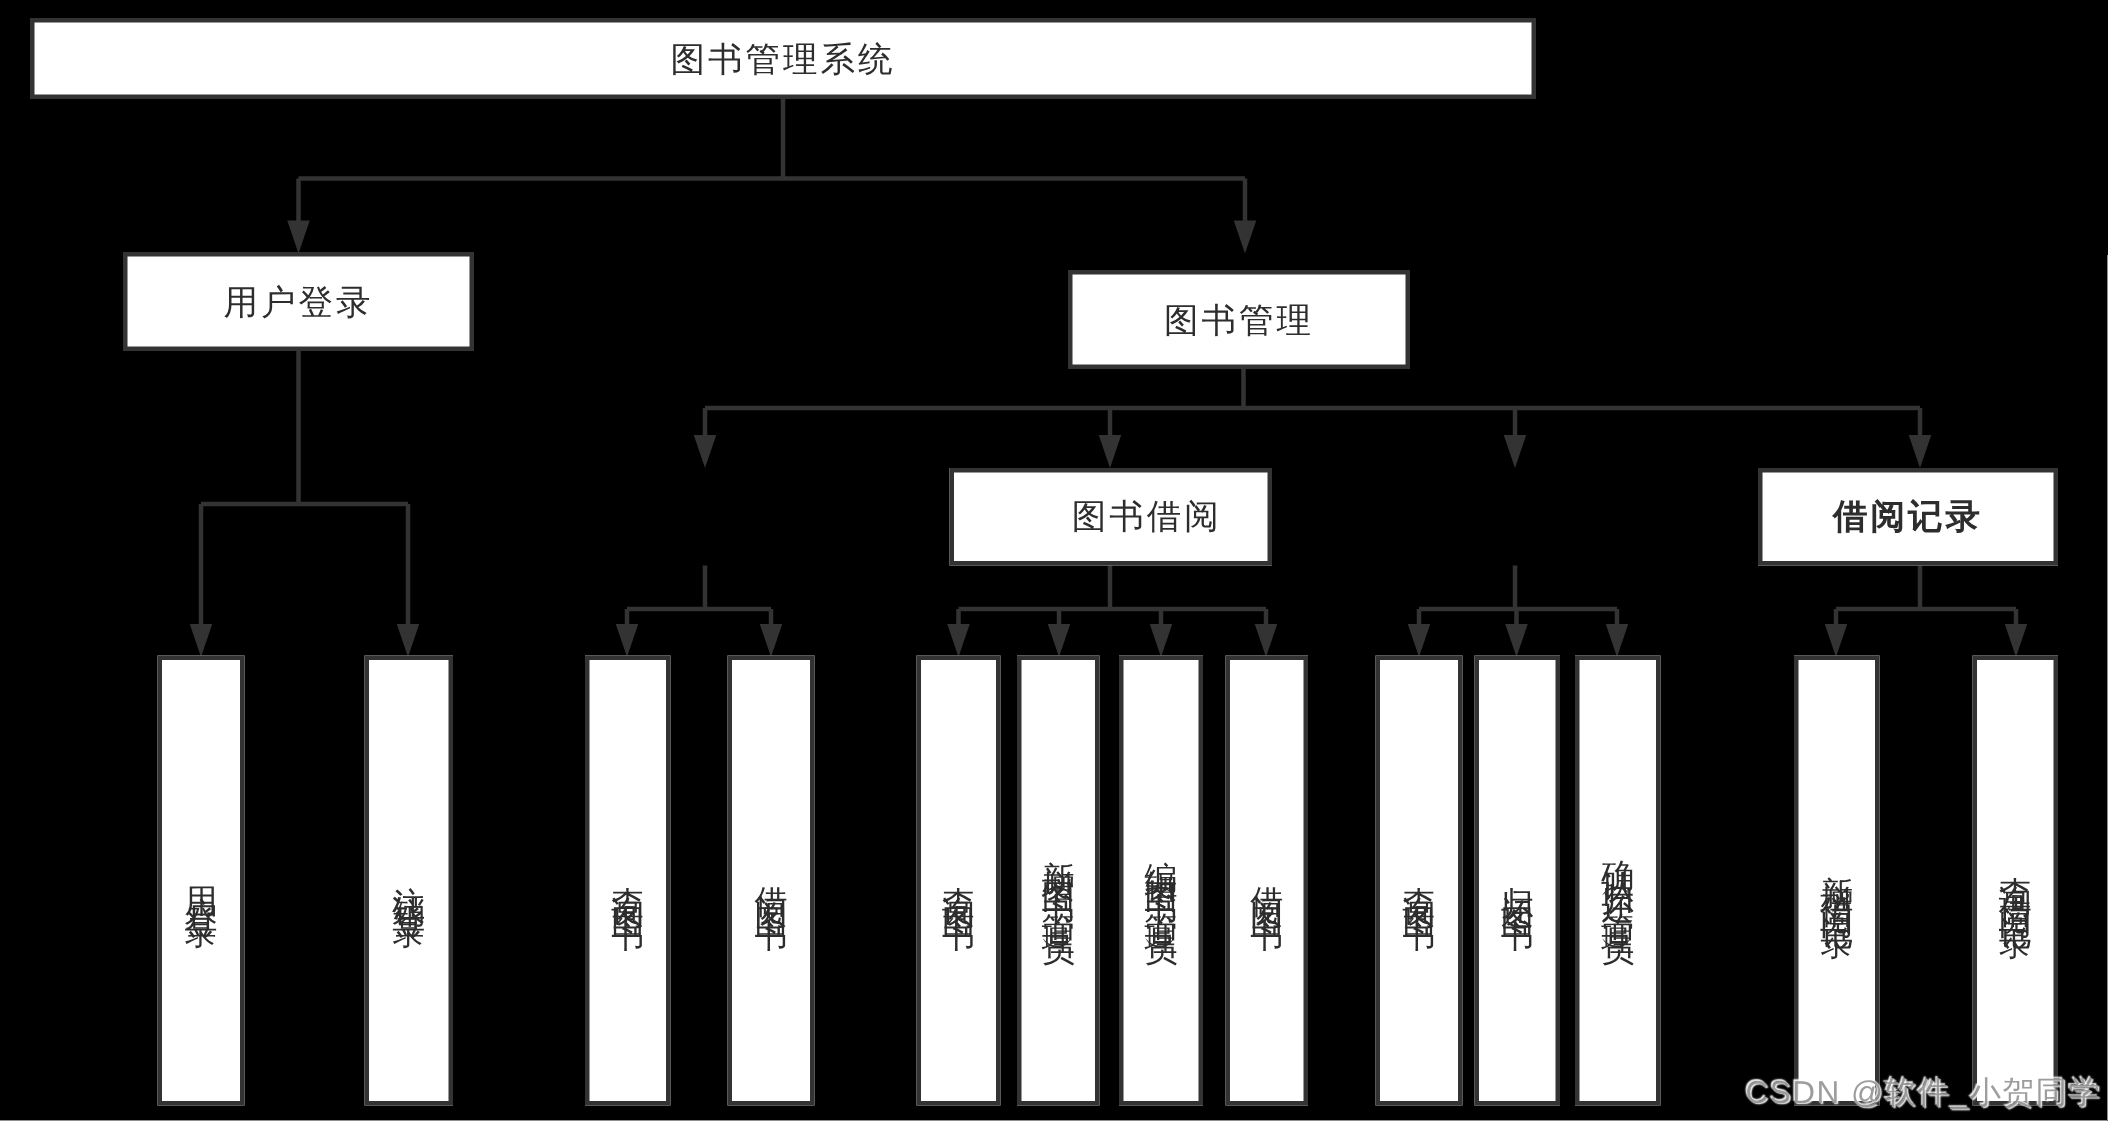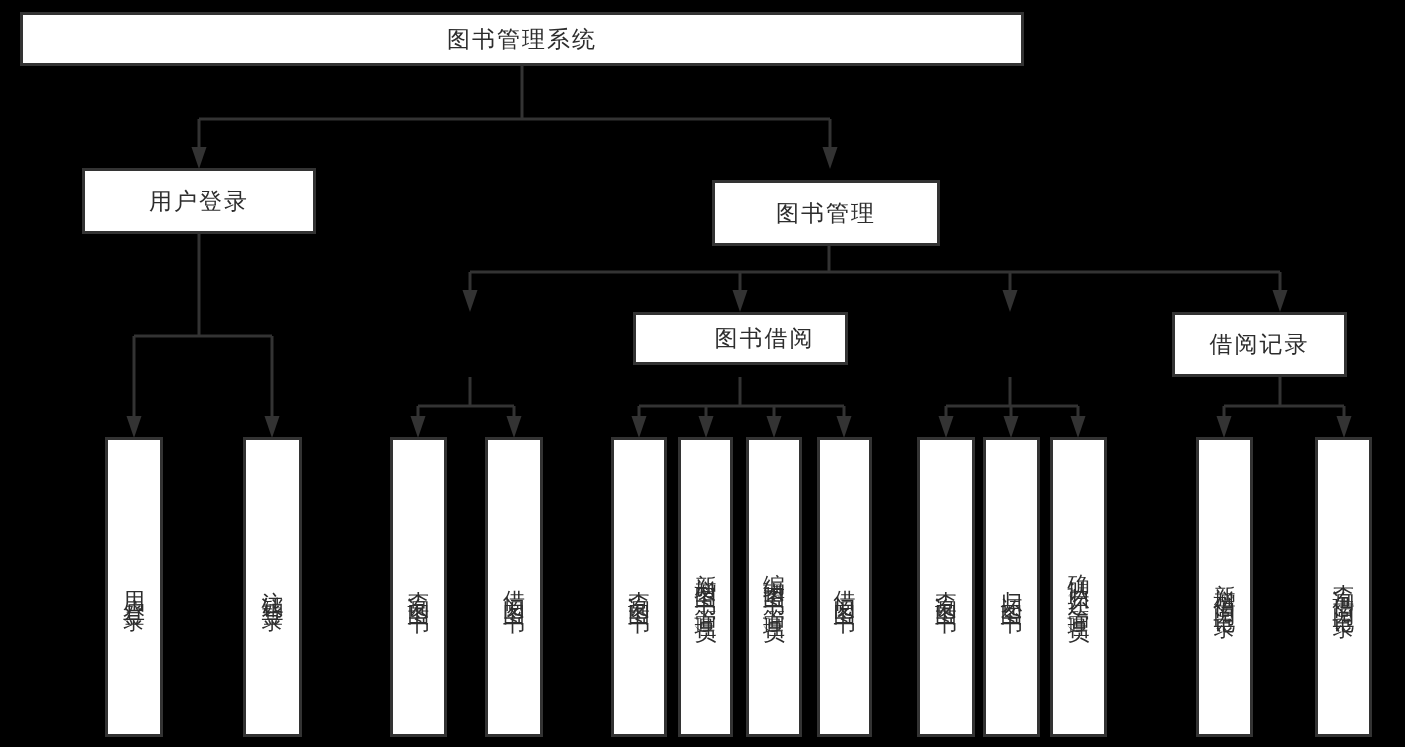--- a/index.html
+++ b/index.html
@@ -116,24 +116,24 @@
     <span>图书管理系统</span>
   </div>
 
   <div class="node h" style="left:82px;top:168px;width:234px;height:66px;">
     <span>用户登录</span>
   </div>
   <div class="node h" style="left:712px;top:180px;width:228px;height:66px;">
     <span>图书管理</span>
   </div>
 
-  <div class="node h" style="left:633px;top:312px;width:215px;height:53px;padding-left:48px;">
+  <div class="node h" style="left:633px;top:312px;width:215px;height:65px;padding-left:48px;">
     <span>图书借阅</span>
   </div>
-  <div class="node h" style="left:1172px;top:312px;width:175px;height:65px;">
+  <div class="node h" style="left:1172px;top:312px;width:200px;height:65px;font-weight:bold;">
     <span>借阅记录</span>
   </div>
 
   <div class="node v" style="left:105px;top:437px;width:58px;height:300px;">
     <span>用户登录</span>
   </div>
   <div class="node v" style="left:243px;top:437px;width:59px;height:300px;">
     <span>注销登录</span>
   </div>
 
@@ -167,14 +167,15 @@
     <span>确认归还（管理员）</span>
   </div>
 
   <div class="node v" style="left:1196px;top:437px;width:57px;height:300px;">
     <span>新增借阅记录</span>
   </div>
   <div class="node v" style="left:1315px;top:437px;width:57px;height:300px;">
     <span>查询借阅记录</span>
   </div>
 
+  <div class="watermark">CSDN @软件_小贺同学</div>
 
 </div>
 
 </body></html>

